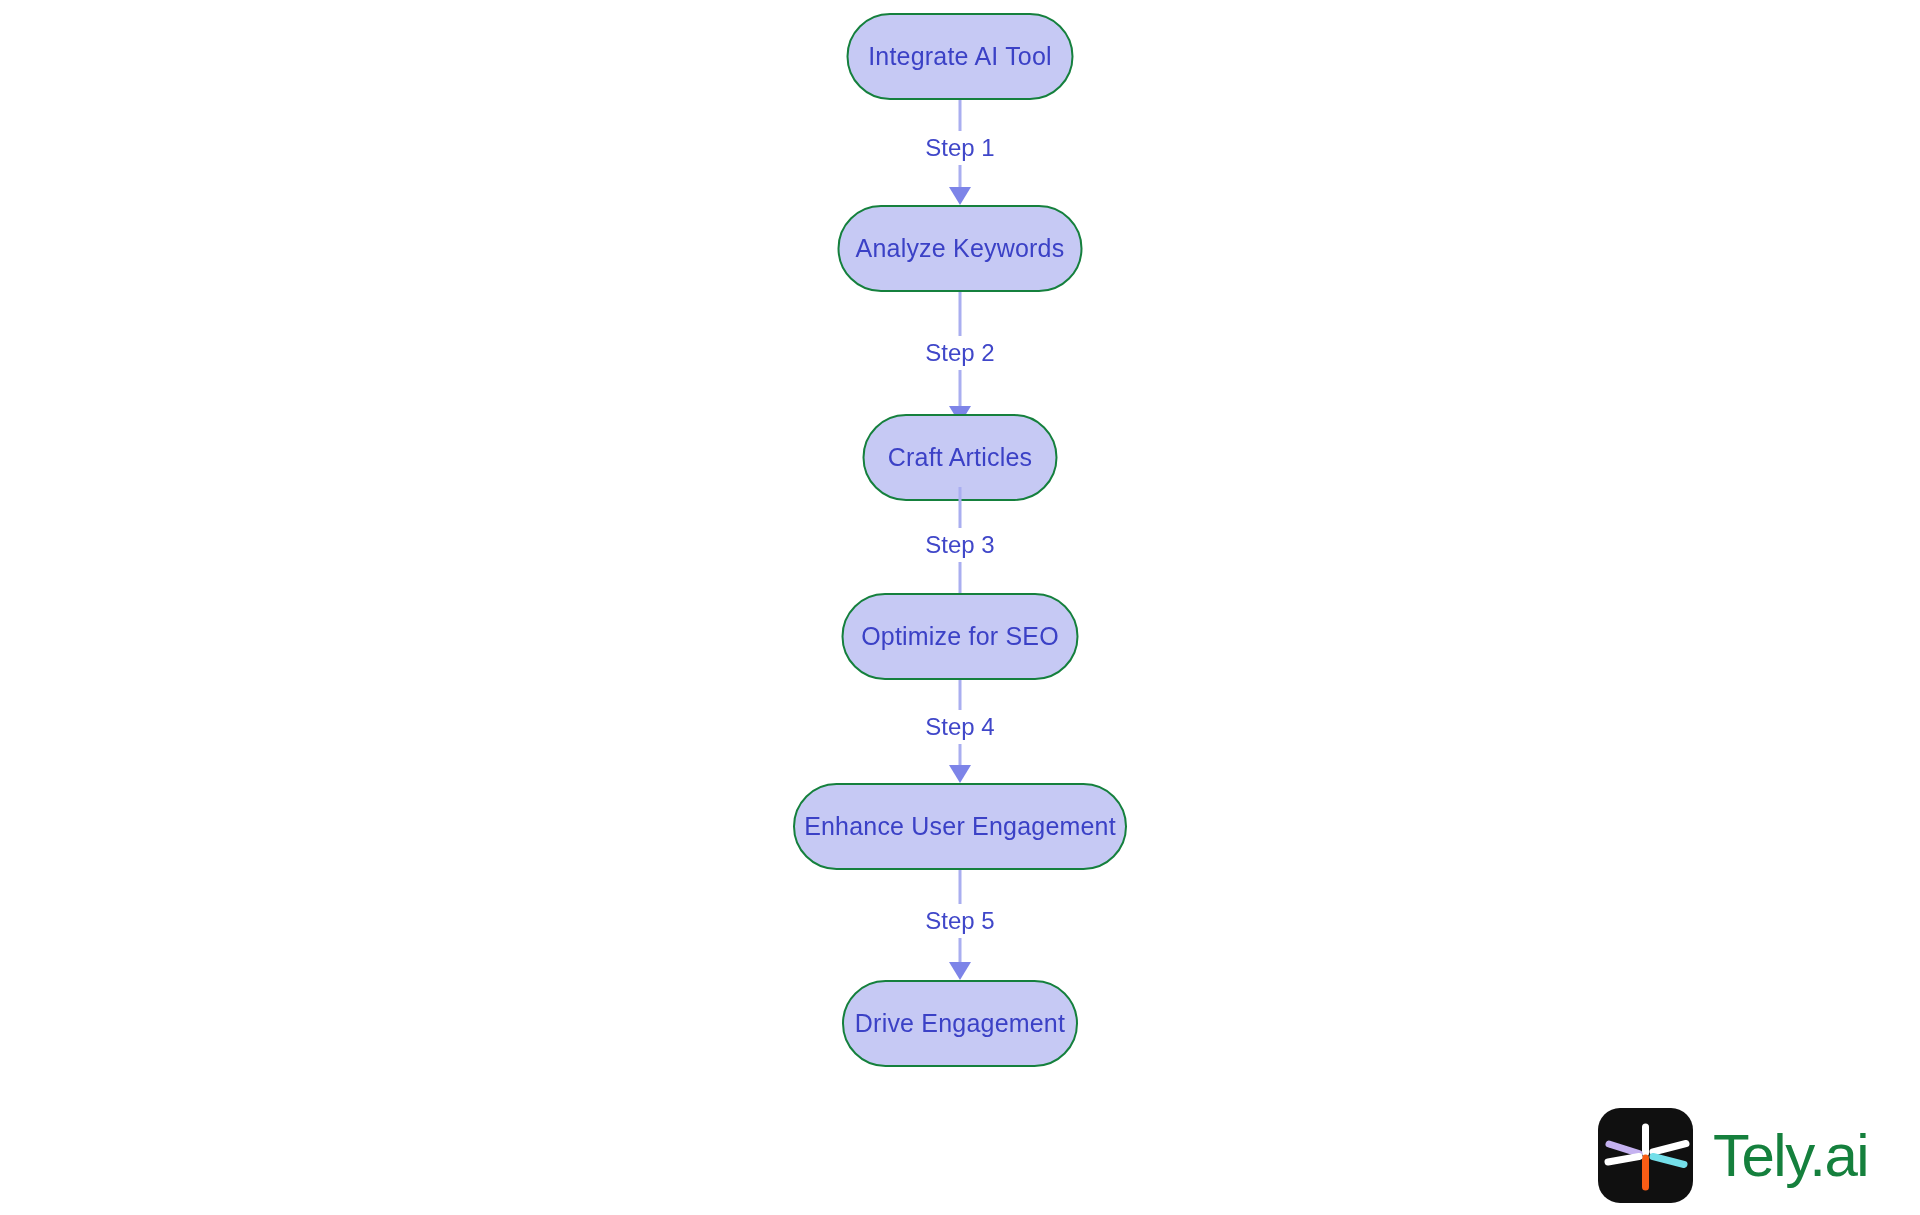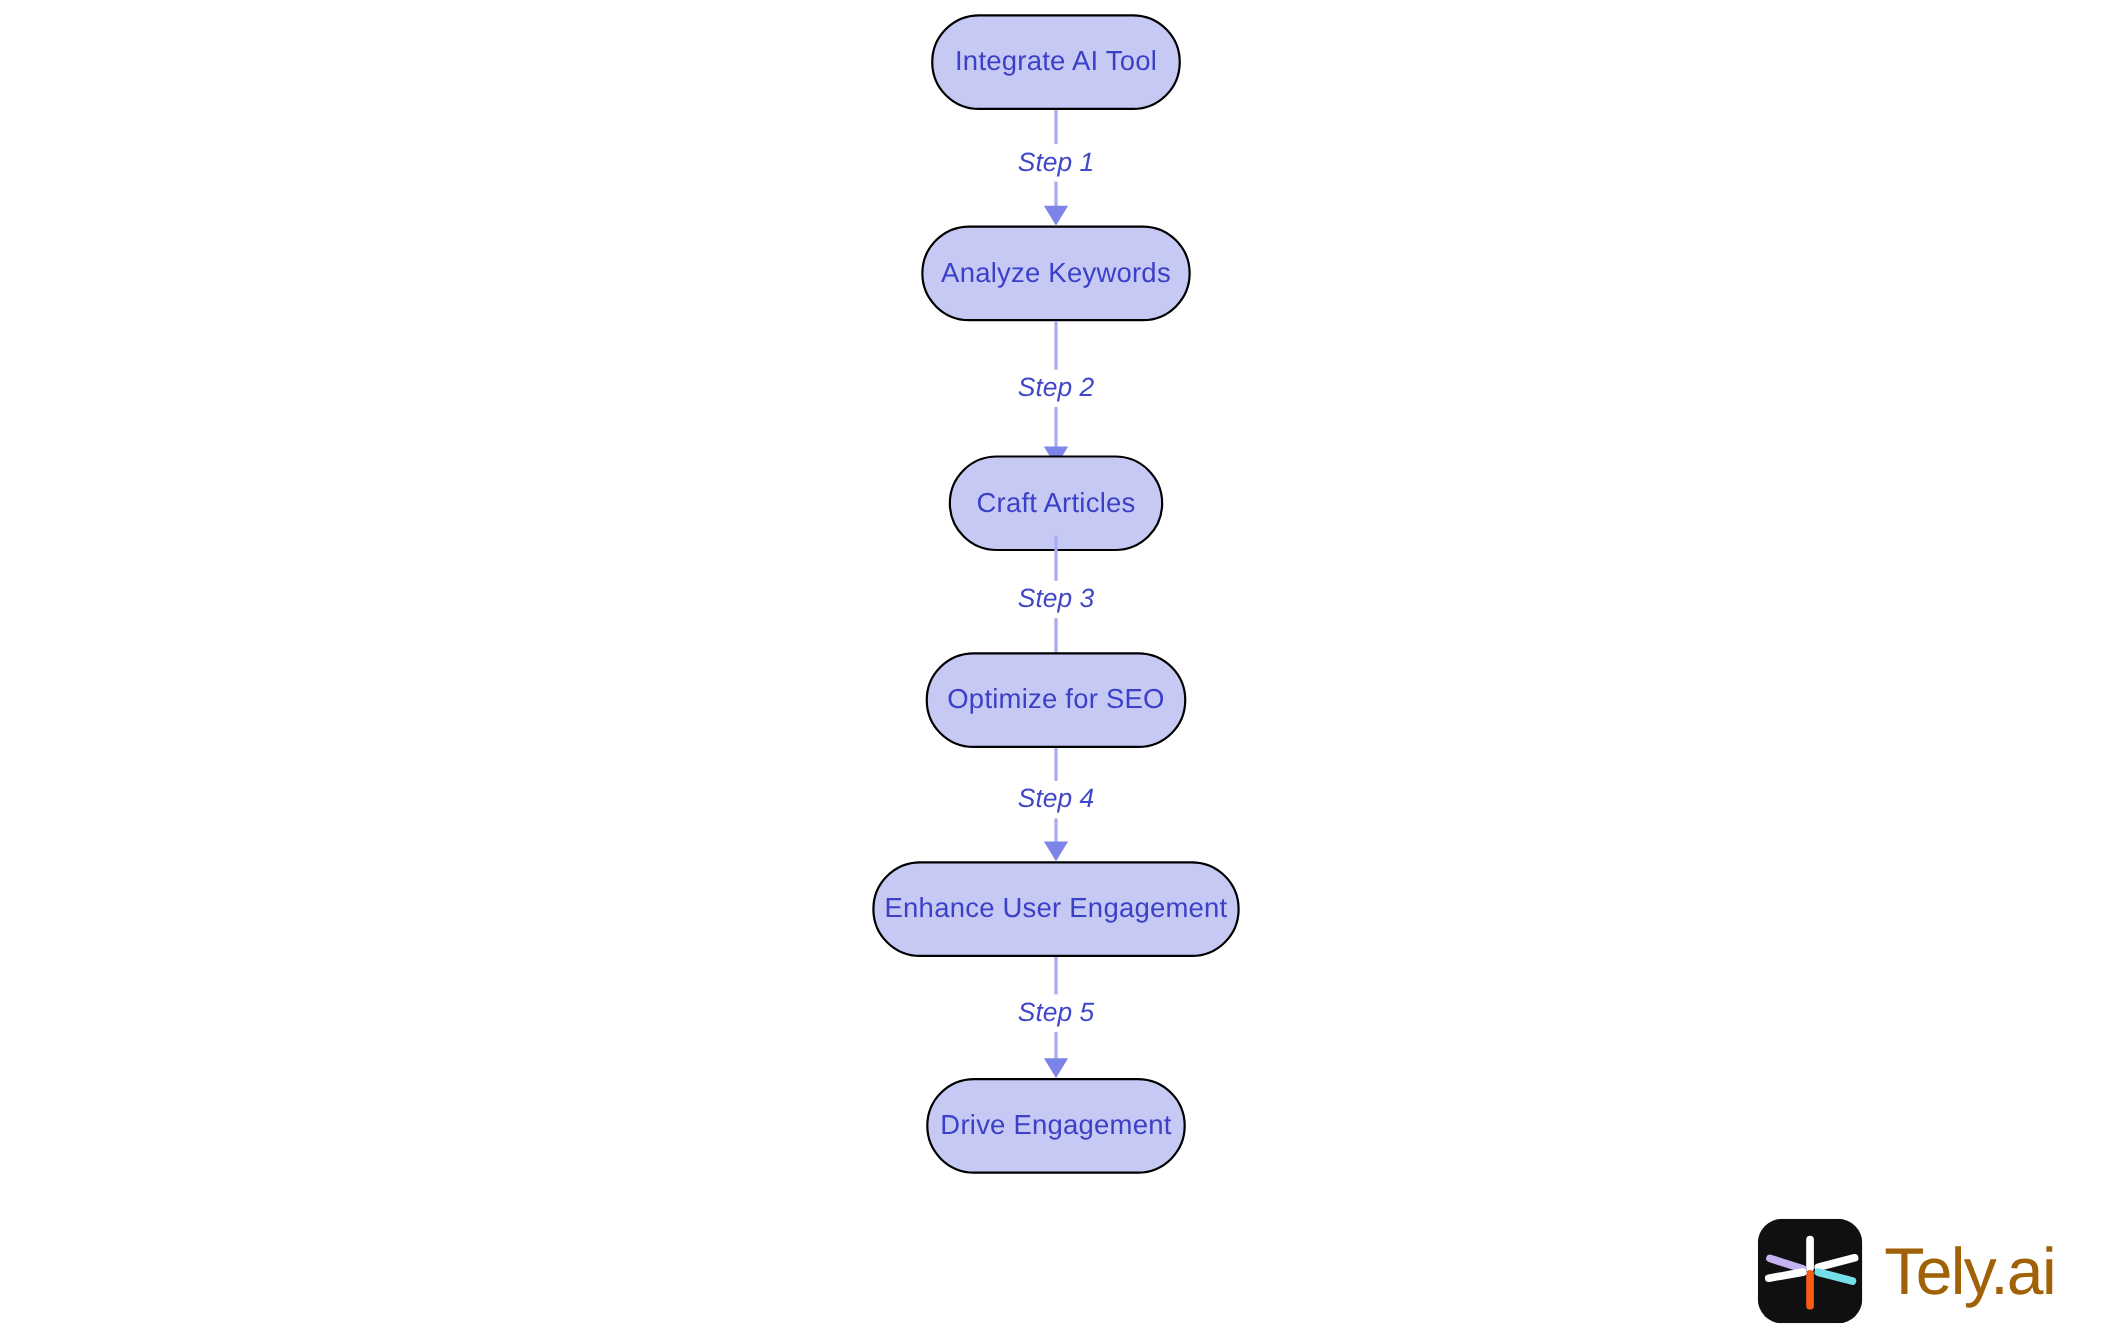--- a/index.html
+++ b/index.html
@@ -13,21 +13,21 @@
   }
   .canvas { position: absolute; inset: 0; }
 
   
   .node {
     position: absolute;
     left: 50%;
     transform: translateX(-50%);
     height: 87px;
     background: #c6c9f4;
-    border: 2px solid #000000;
+    border: 2px solid #15803d;
     border-radius: 44px;
     display: flex;
     align-items: center;
     justify-content: center;
     color: #3b41c6;
     font-size: 25px;
     letter-spacing: 0.2px;
     white-space: nowrap;
   }
 
@@ -61,37 +61,36 @@
   .step-label {
     position: absolute;
     left: 50%;
     top: 46%;
     transform: translate(-50%, -50%);
     background: #ffffff;
     padding: 3px 9px;
     color: #4047c9;
     font-size: 24px;
     white-space: nowrap;
-    font-style: italic;
   }
 
   
   .brand {
     position: absolute;
     left: 1598px;
     top: 1108px;
     display: flex;
     align-items: center;
     gap: 20px;
   }
   .brand-icon { width: 95px; height: 95px; display: block; }
   .brand-name {
     font-size: 60px;
     font-weight: 500;
-    color: #a16207;
+    color: #15803d;
     letter-spacing: -1.5px;
   }
 </style>
 </head>
 <body>
 
 <div class="canvas">
 
   <div class="node" style="top:13px; width:227px;">
     <span>Integrate AI Tool</span>

